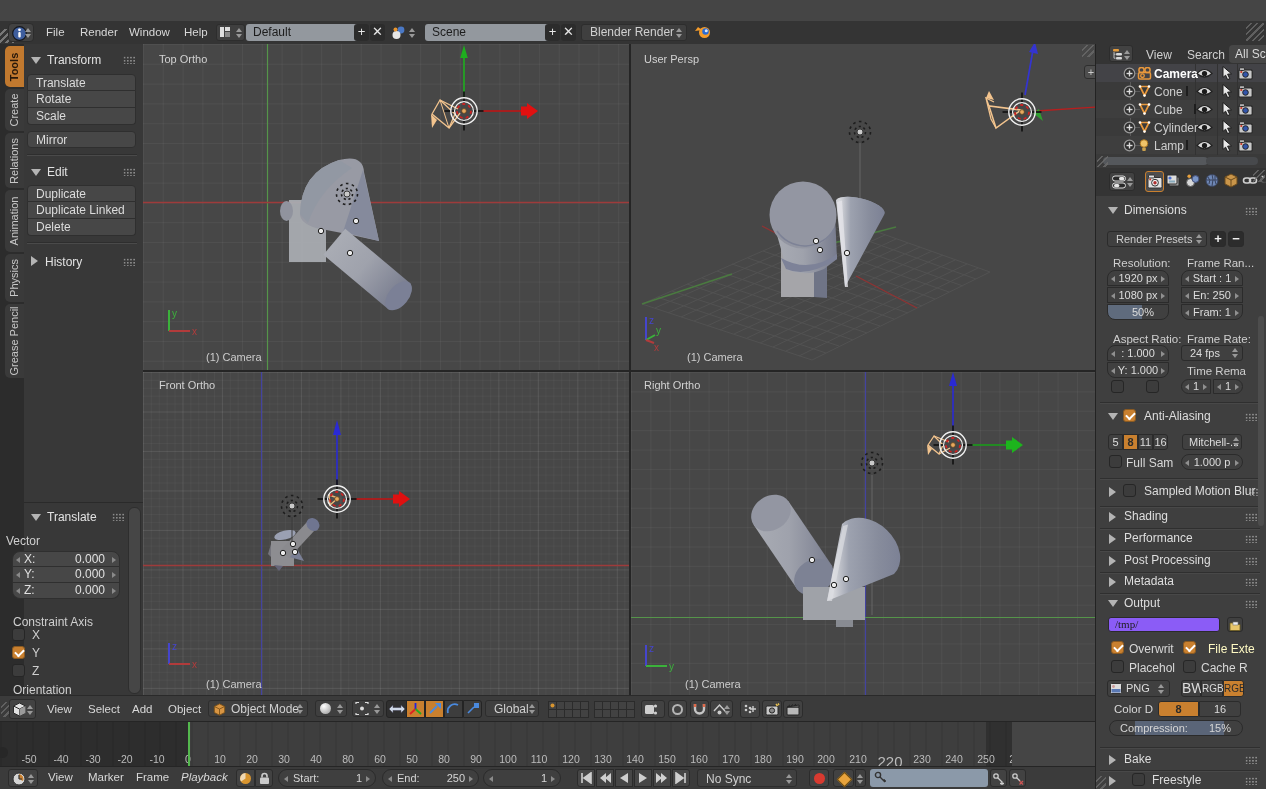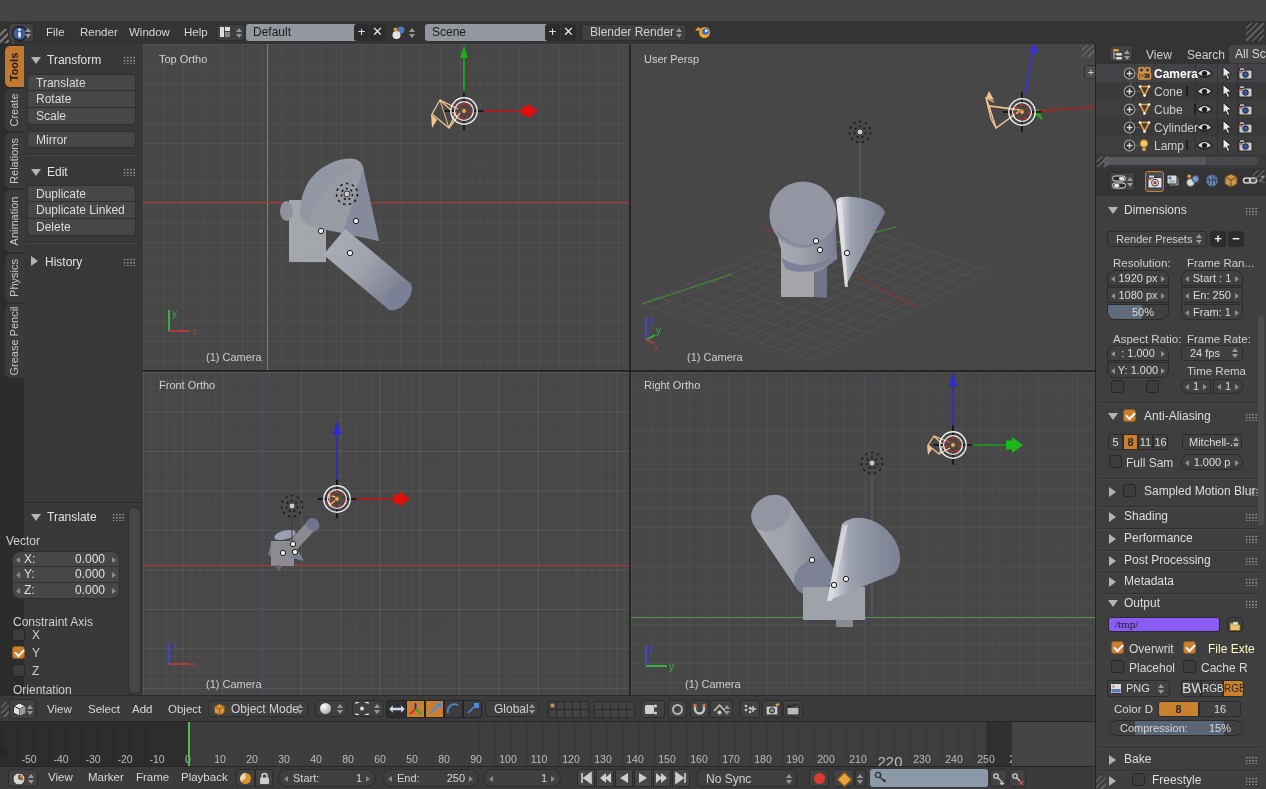--- a/index.html
+++ b/index.html
@@ -926,21 +926,21 @@
     </div>
 <div id="tlhdr" class="abs">
       <div class="abs rbtn" style="left:8px;top:2px;width:30px;height:18px;"><svg width="14" height="14" style="margin:2px 0 0 3px" viewBox="0 0 14 14">
           <circle cx="7" cy="7" r="6" fill="#d5d5d5" stroke="#333"></circle>
           <path d="M7 7 L7 2 A5 5 0 0 1 11 9 Z" fill="#c9802f"></path>
           <path d="M7 7 v-4 M7 7 h3" stroke="#333" stroke-width="1.2"></path>
         </svg><div class="updn" style="right:2px;top:4px;"></div></div>
       <div class="abs menu" style="left:48px;top:4px;">View</div>
       <div class="abs menu" style="left:88px;top:4px;">Marker</div>
       <div class="abs menu" style="left:136px;top:4px;">Frame</div>
-      <div class="abs menu" style="left:181px;top:4px;">Playback</div>
+      <div class="abs menu" style="left:181px;top:4px;font-style:italic;">Playback</div>
       <div class="abs rbtn" style="left:236px;top:2px;width:19px;height:18px;border-radius:3px 0 0 3px;"><svg width="13" height="13" style="margin:2px 0 0 2px" viewBox="0 0 13 13">
           <circle cx="6.5" cy="6.5" r="5.5" fill="#d8952f"></circle>
           <path d="M6.5 6.5 L6.5 1 A5.5 5.5 0 0 0 2 9.5 Z" fill="#f0d9b5"></path>
         </svg></div>
       <div class="abs rbtn" style="left:255px;top:2px;width:18px;height:18px;border-radius:0 3px 3px 0;"><svg width="11" height="13" style="margin:2px 0 0 3px" viewBox="0 0 11 13">
           <rect x="1" y="5.5" width="9" height="6.5" rx="1" fill="#ccc"></rect>
           <path d="M3 5.5 V4 a2.5 2.5 0 0 1 5 0 V5.5" fill="none" stroke="#ccc" stroke-width="1.6"></path>
         </svg></div>
       <div class="abs" style="left:278px;top:2px;width:98px;height:18px;background:#3f3f3f;border:1px solid #2b2b2b;border-radius:9px;box-sizing:border-box;color:#d5d5d5;font-size:11px;line-height:16px;">
         <span style="position:absolute;left:5px;top:6px;border-top:3px solid transparent;border-bottom:3px solid transparent;border-right:4px solid #8a8a8a;"></span>

